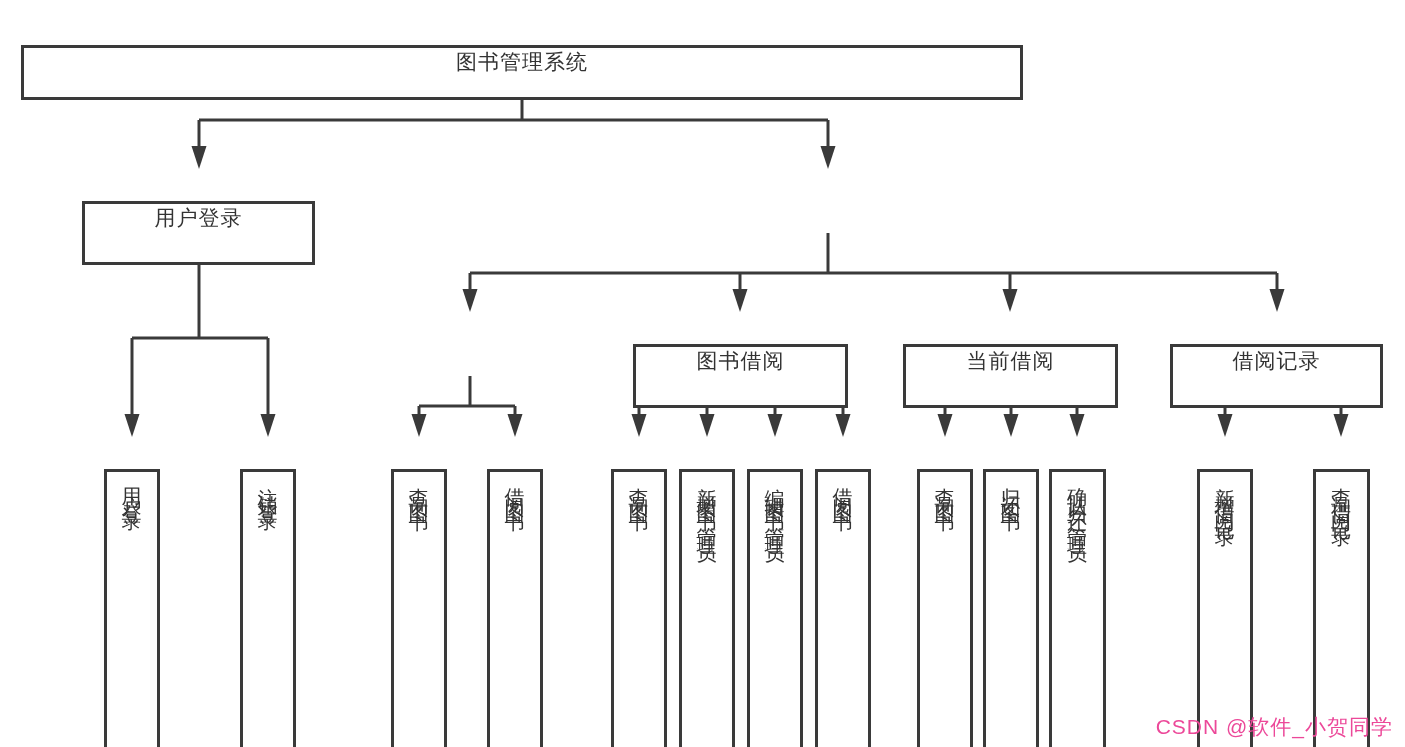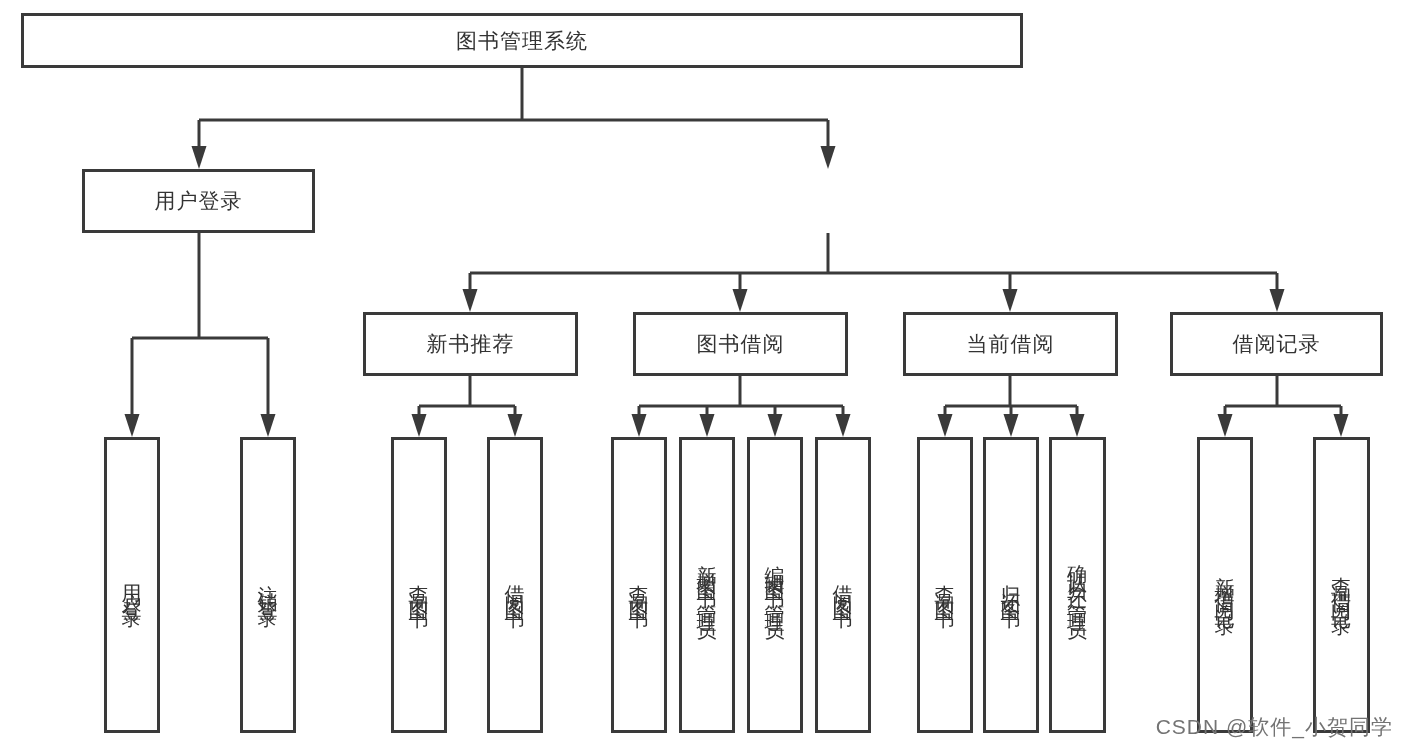--- a/index.html
+++ b/index.html
@@ -9,40 +9,41 @@
     background:#ffffff;
     font-family:"Liberation Sans", sans-serif;
     overflow:hidden;
   }
   #wires{position:absolute;left:0;top:0;width:1405px;height:747px;}
   .box{
     position:absolute;
     border:3px solid #3a3a3a;
     background:#ffffff;
     box-sizing:border-box;
-    display:flex;align-items:center;justify-content:center;
+    display:flex;align-items:flex-start;justify-content:center;
     color:#333333;
+    margin-top:32px;
   }
   .hnode span{
     font-size:21px;
     letter-spacing:1px;
     white-space:nowrap;
   }
   .leaf span{
     writing-mode:vertical-rl;
     text-orientation:mixed;
     font-size:20px;
     letter-spacing:8px;
     line-height:1;
   }
   #watermark{
     position:absolute;
     right:12px;bottom:6px;
     font-size:21px;
-    color:#737373;
+    color:#ec4899;
     letter-spacing:1px;
     white-space:nowrap;
   }
 </style>
 </head>
 <body>
 
 <div id="canvas">
 
   <svg id="wires" viewBox="0 0 1405 747" xmlns="http://www.w3.org/2000/svg">
@@ -119,23 +120,20 @@
   </svg>
 
   <div class="box hnode" style="left:21px;top:13px;width:1002px;height:55px">
     <span>图书管理系统</span>
   </div>
 
   <div class="box hnode" style="left:82px;top:169px;width:233px;height:64px">
     <span>用户登录</span>
   </div>
 
-  <div class="box hnode" style="left:363px;top:312px;width:215px;height:64px">
-    <span>新书推荐</span>
-  </div>
   <div class="box hnode" style="left:633px;top:312px;width:215px;height:64px">
     <span>图书借阅</span>
   </div>
   <div class="box hnode" style="left:903px;top:312px;width:215px;height:64px">
     <span>当前借阅</span>
   </div>
   <div class="box hnode" style="left:1170px;top:312px;width:213px;height:64px">
     <span>借阅记录</span>
   </div>
 

